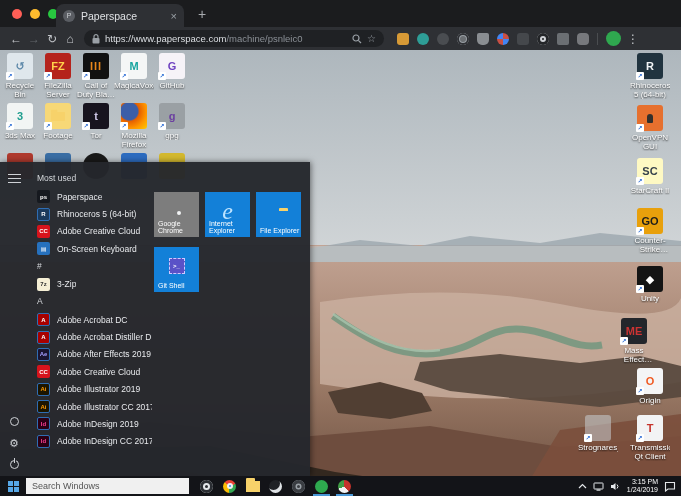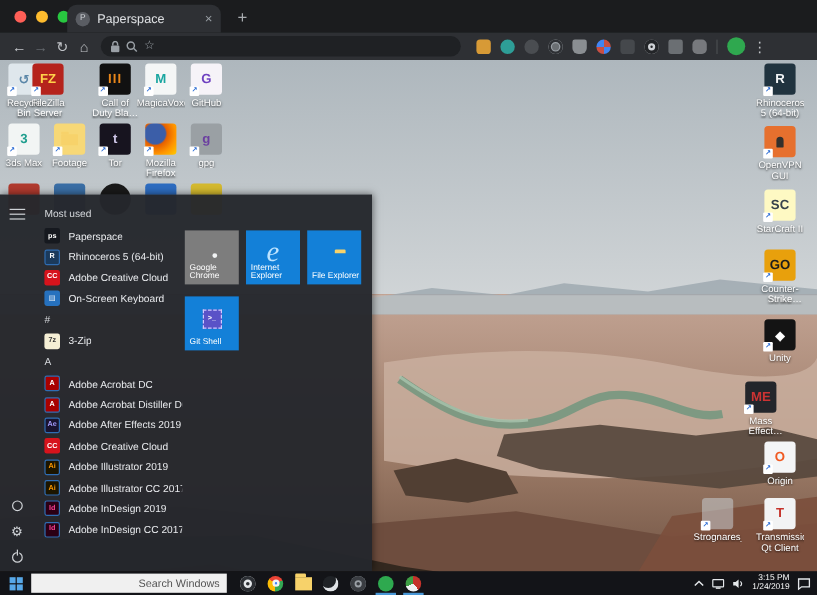--- a/index.html
+++ b/index.html
@@ -116,21 +116,21 @@
   .gitsq { width:16px; height:16px; background:#5a52c7; color:#fff; font-size:6px; font-weight:bold;
     display:flex; align-items:center; justify-content:center; border:1px dashed #cfc9ff; }
 
   
   .taskbar { position:absolute; left:0; bottom:0; width:681px; height:20px; background:#131418;
     z-index:9; display:flex; align-items:center; }
   .startbtn { width:26px; height:20px; display:flex; align-items:center; justify-content:center; }
   .winlogo { width:11px; height:11px; display:grid; grid-template-columns:1fr 1fr; gap:1px; }
   .winlogo i { background:#57a8e8; display:block; }
   .searchbox { width:163px; height:16px; background:#f0f0f0; border:none; font-size:9px;
-    padding:0 6px; color:#333; font-family:inherit;text-align:right; }
+    padding:0 6px; color:#333; font-family:inherit; }
   .searchbox::placeholder { color:#555; opacity:1; }
   .tapps { display:flex; margin-left:6px; }
   .tapp { width:23px; height:20px; display:flex; align-items:center; justify-content:center; position:relative; }
   .tapp.active::after { content:""; position:absolute; left:3px; right:3px; bottom:0; height:2px; background:#4897d6; }
   .ta { width:13px; height:13px; border-radius:50%; display:block; }
   .ta-eye{background:#2b2e33;box-shadow:inset 0 0 0 3px #2b2e33,inset 0 0 0 5px #e4e7ea;}
   .ta-fe{width:14px;height:11px;border-radius:0;}
   .ta-steam{background:#1f2226;box-shadow:inset -2px -3px 0 0 #dfe3e6;}
   .ta-gg{background:#3a3d42;box-shadow:inset 0 0 0 3.5px #3a3d42,inset 0 0 0 5px #9aa0a6;}
   .ta-spot{background:#2ea94f;}
@@ -161,20 +161,21 @@
   <div class="toolbar">
     <span class="navbtn">←</span>
     <span class="navbtn dim">→</span>
     <span class="navbtn">↻</span>
     <span class="navbtn">⌂</span>
     <div class="omnibox">
       <svg width="8" height="10" viewBox="0 0 8 10">
         <rect x="0.5" y="4" width="7" height="5.5" rx="1" fill="#9aa0a6"></rect>
         <path d="M2 4 V2.6 A2 2 0 0 1 6 2.6 V4" fill="none" stroke="#9aa0a6" stroke-width="1.2"></path>
       </svg>
+      <span class="url"><span class="dom">https://www.paperspace.com</span><span class="path">/machine/psnleic0</span></span>
       <svg width="10" height="10" viewBox="0 0 10 10">
         <circle cx="4" cy="4" r="3" fill="none" stroke="#9aa0a6" stroke-width="1.2"></circle>
         <line x1="6.3" y1="6.3" x2="9" y2="9" stroke="#9aa0a6" stroke-width="1.2"></line>
       </svg>
       <span class="ombtn">☆</span>
     </div>
     <div class="extrow">
       <span class="ext x1"></span>
       <span class="ext x2"></span>
       <span class="ext x3"></span>
@@ -218,21 +219,21 @@
       <path d="M0,382 L150,372 300,387 430,376 560,397 681,386 681,446 0,446 Z" fill="#6e4d3e"></path>
       <path d="M560,380 L681,364 681,446 520,446 Z" fill="#7b4f3c" opacity="0.9"></path>
       <path d="M0,400 L210,396 335,422 465,441 330,446 0,446 Z" fill="#33281f"></path>
       <path d="M70,430 L180,420 260,438 200,446 60,446 Z" fill="#241c16"></path>
     </svg>
 
     <div class="dicon" style="left:0;top:3px">
         <span class="ic i-bin">↺</span>
         <span class="lbl">Recycle Bin</span>
       </div>
-    <div class="dicon" style="left:20px;top:3px">
+    <div class="dicon" style="left:38px;top:3px">
         <span class="ic i-fz">FZ</span>
         <span class="lbl">FileZilla Server</span>
       </div>
     <div class="dicon" style="left:76px;top:3px">
         <span class="ic i-cod">III</span>
         <span class="lbl">Call of Duty Black Ops III</span>
       </div>
     <div class="dicon" style="left:114px;top:3px">
         <span class="ic i-mv">M</span>
         <span class="lbl">MagicaVoxel</span>

